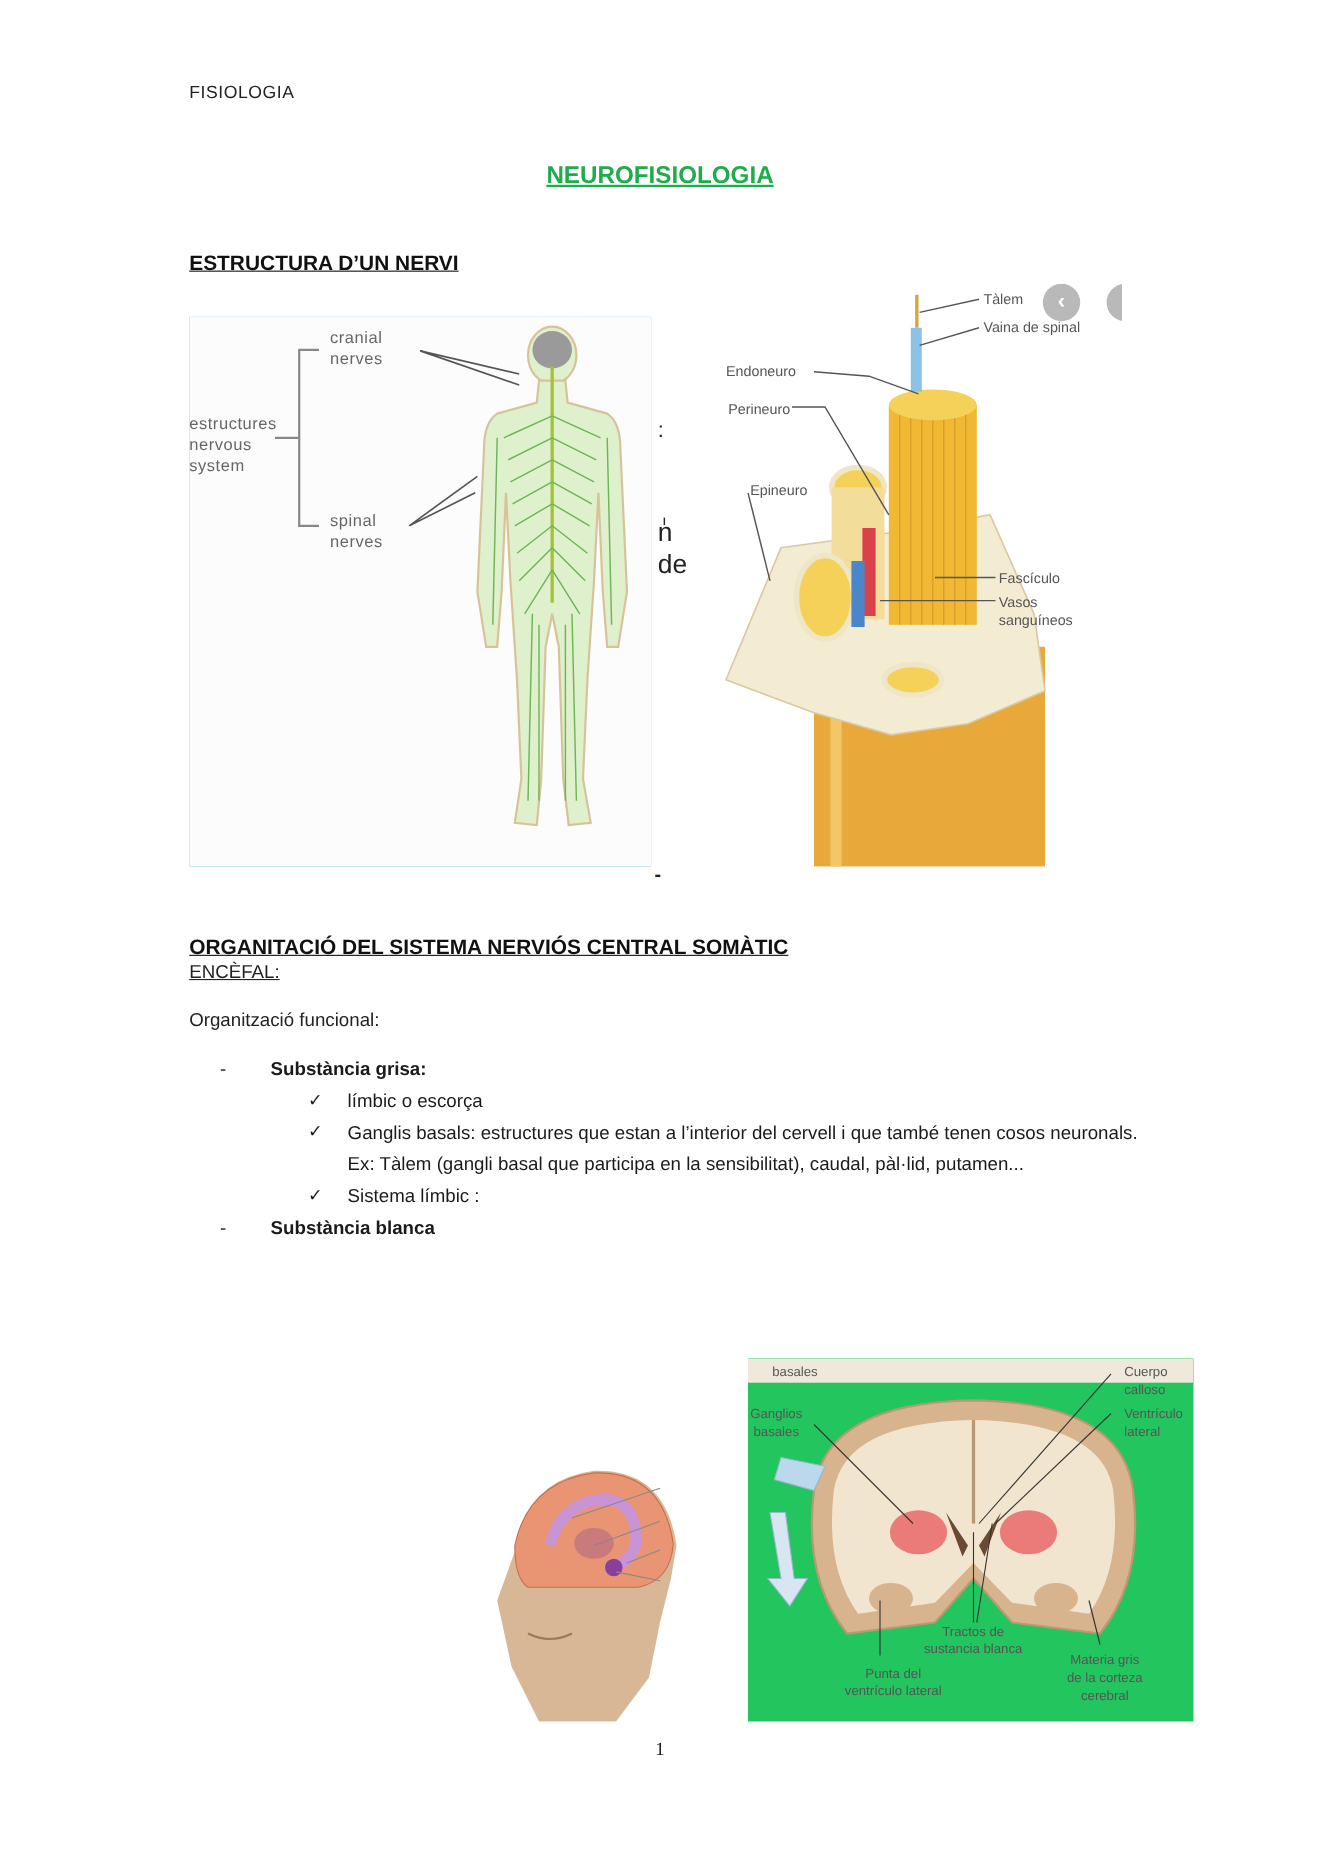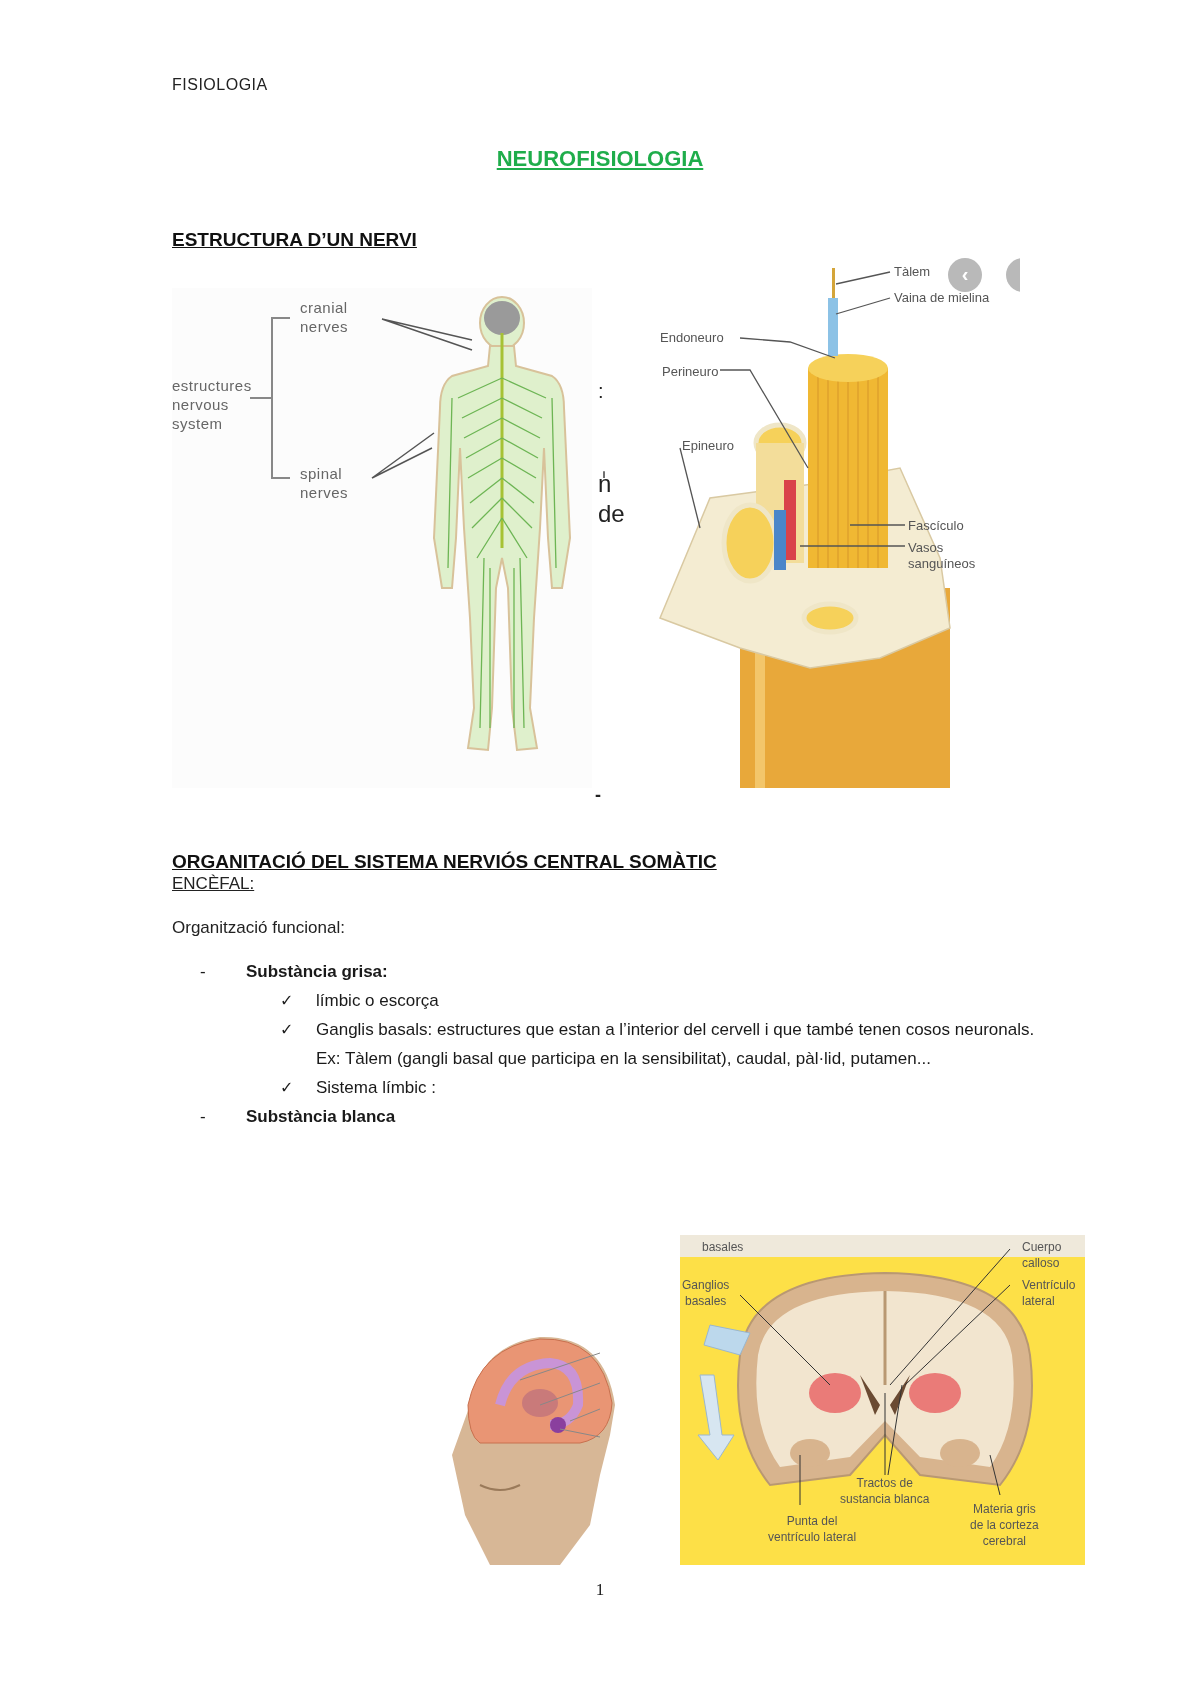--- a/index.html
+++ b/index.html
@@ -118,21 +118,21 @@
       <path d="M90 80 L140 84 L185 100"></path>
       <path d="M70 112 L100 112 L158 210"></path>
       <path d="M30 190 L50 270"></path>
       <path d="M200 267 L255 267"></path>
       <path d="M150 288 L255 288"></path>
     </g>
   </svg>
   <div class="nav-btn" style="left:298px; top:0px;">‹</div>
   <div class="nav-btn" style="left:356px; top:0px;"></div>
   <div class="fig-label" style="left:244px; top:6px;">Tàlem</div>
-  <div class="fig-label" style="left:244px; top:32px;">Vaina de mielina</div>
+  <div class="fig-label" style="left:244px; top:32px;">Vaina de spinal</div>
   <div class="fig-label" style="left:10px; top:72px;">Endoneuro</div>
   <div class="fig-label" style="left:12px; top:106px;">Perineuro</div>
   <div class="fig-label" style="left:12px; top:180px;margin-left:20px;">Epineuro</div>
   <div class="fig-label" style="left:258px; top:260px;">Fascículo</div>
   <div class="fig-label" style="left:258px; top:282px;">
     <div>Vasos</div>
     <div>sanguíneos</div>
   </div>
 </div>
 
@@ -173,21 +173,21 @@
     <path d="M40 160 Q60 170 80 160" stroke="#9a7a5a" stroke-width="2" fill="none"></path>
     <g stroke="#888" stroke-width="1" fill="none">
       <path d="M80 55 L160 28"></path>
         <path d="M100 80 L160 58"></path>
         <path d="M130 96 L160 84"></path>
         <path d="M120 104 L160 112"></path>
     </g>
   </svg>
 </div>
 
-<div class="img-box" style="left:680px; top:1235px; width:405px; height:330px; background:#fde047;">
+<div class="img-box" style="left:680px; top:1235px; width:405px; height:330px; background:#22c55e;">
   <svg width="405" height="330" viewBox="0 0 405 330">
     <rect x="0" y="0" width="405" height="22" fill="#efe9db"></rect>
     <path d="M60 120 Q70 40 205 38 Q340 40 350 120 Q360 200 320 250 L240 240 L205 200 L170 240 L90 250 Q50 200 60 120 Z" fill="#d8b48e" stroke="#b99872" stroke-width="2"></path>
     <path d="M78 120 Q88 58 205 56 Q322 58 332 120 Q340 190 310 232 L240 222 L205 186 L170 222 L100 232 Q70 190 78 120 Z" fill="#f2e5cf"></path>
     <path d="M205 56 L205 150" stroke="#b99872" stroke-width="3"></path>
     <ellipse cx="155" cy="158" rx="26" ry="20" fill="#ea7b78"></ellipse>
     <ellipse cx="255" cy="158" rx="26" ry="20" fill="#ea7b78"></ellipse>
     <path d="M180 140 L200 170 L195 180 Z M230 140 L210 170 L215 180 Z" fill="#6a4a32"></path>
     <ellipse cx="130" cy="218" rx="20" ry="14" fill="#d8b48e"></ellipse>
     <ellipse cx="280" cy="218" rx="20" ry="14" fill="#d8b48e"></ellipse>

